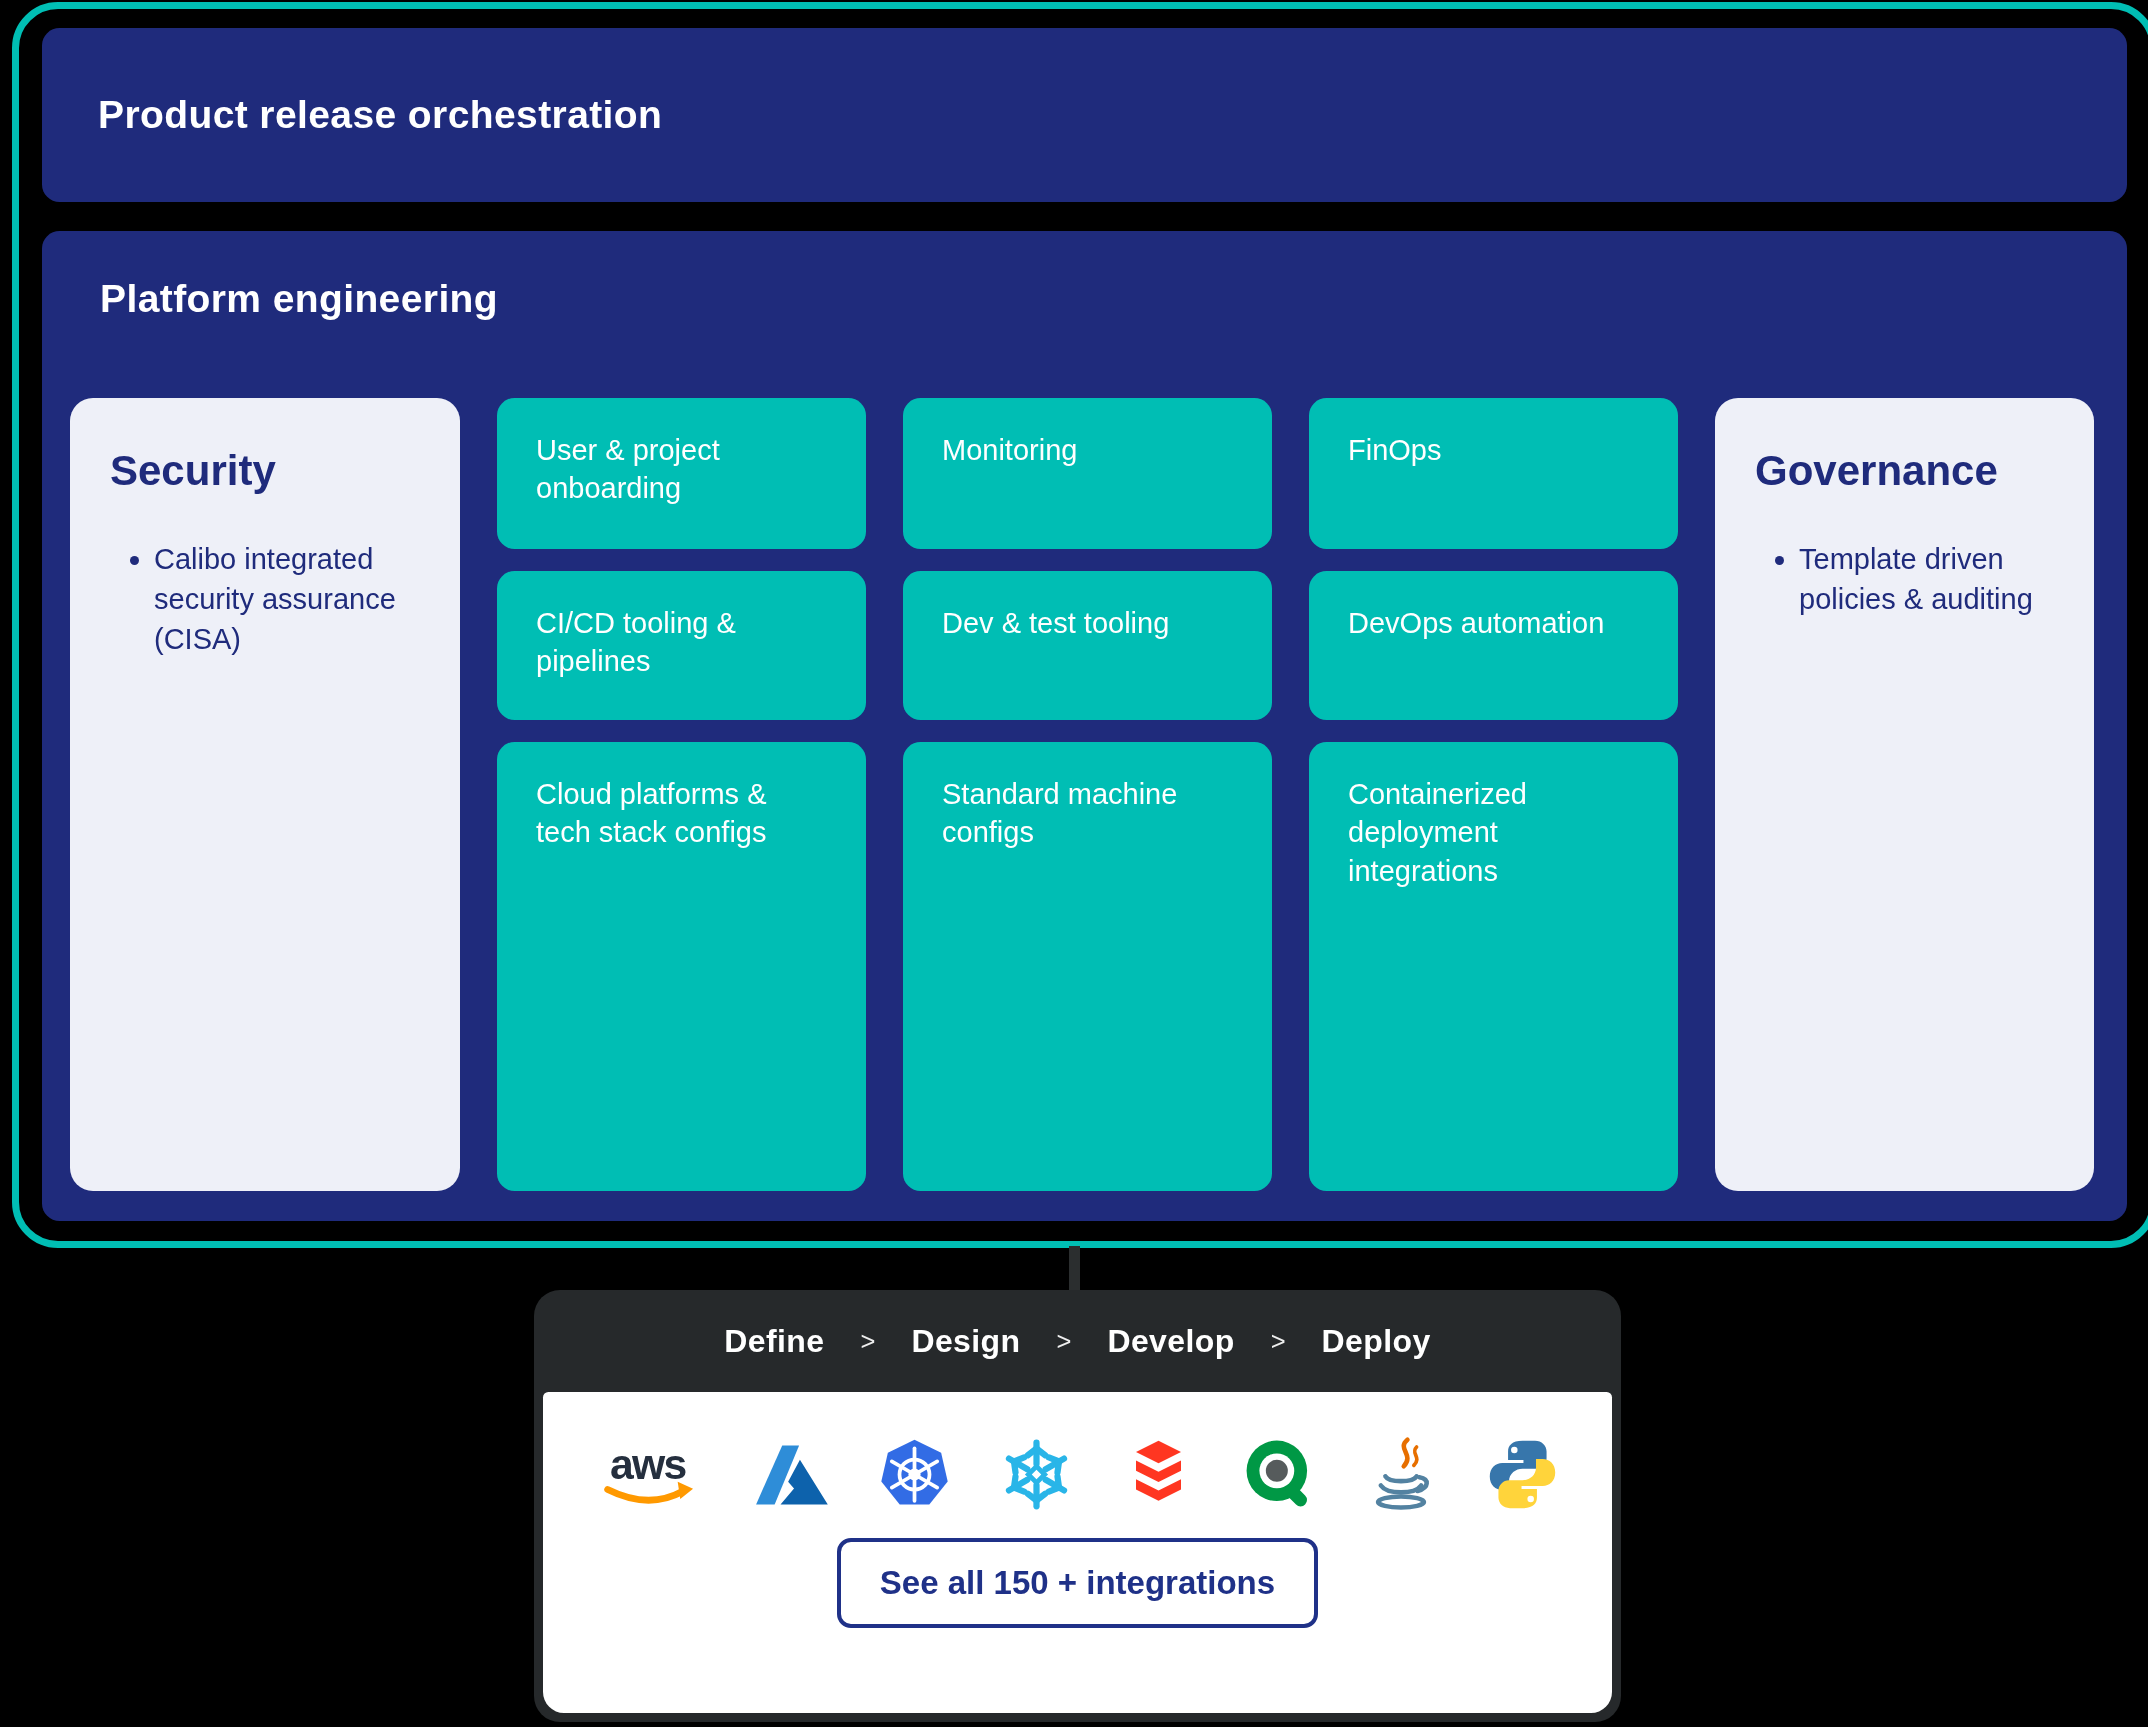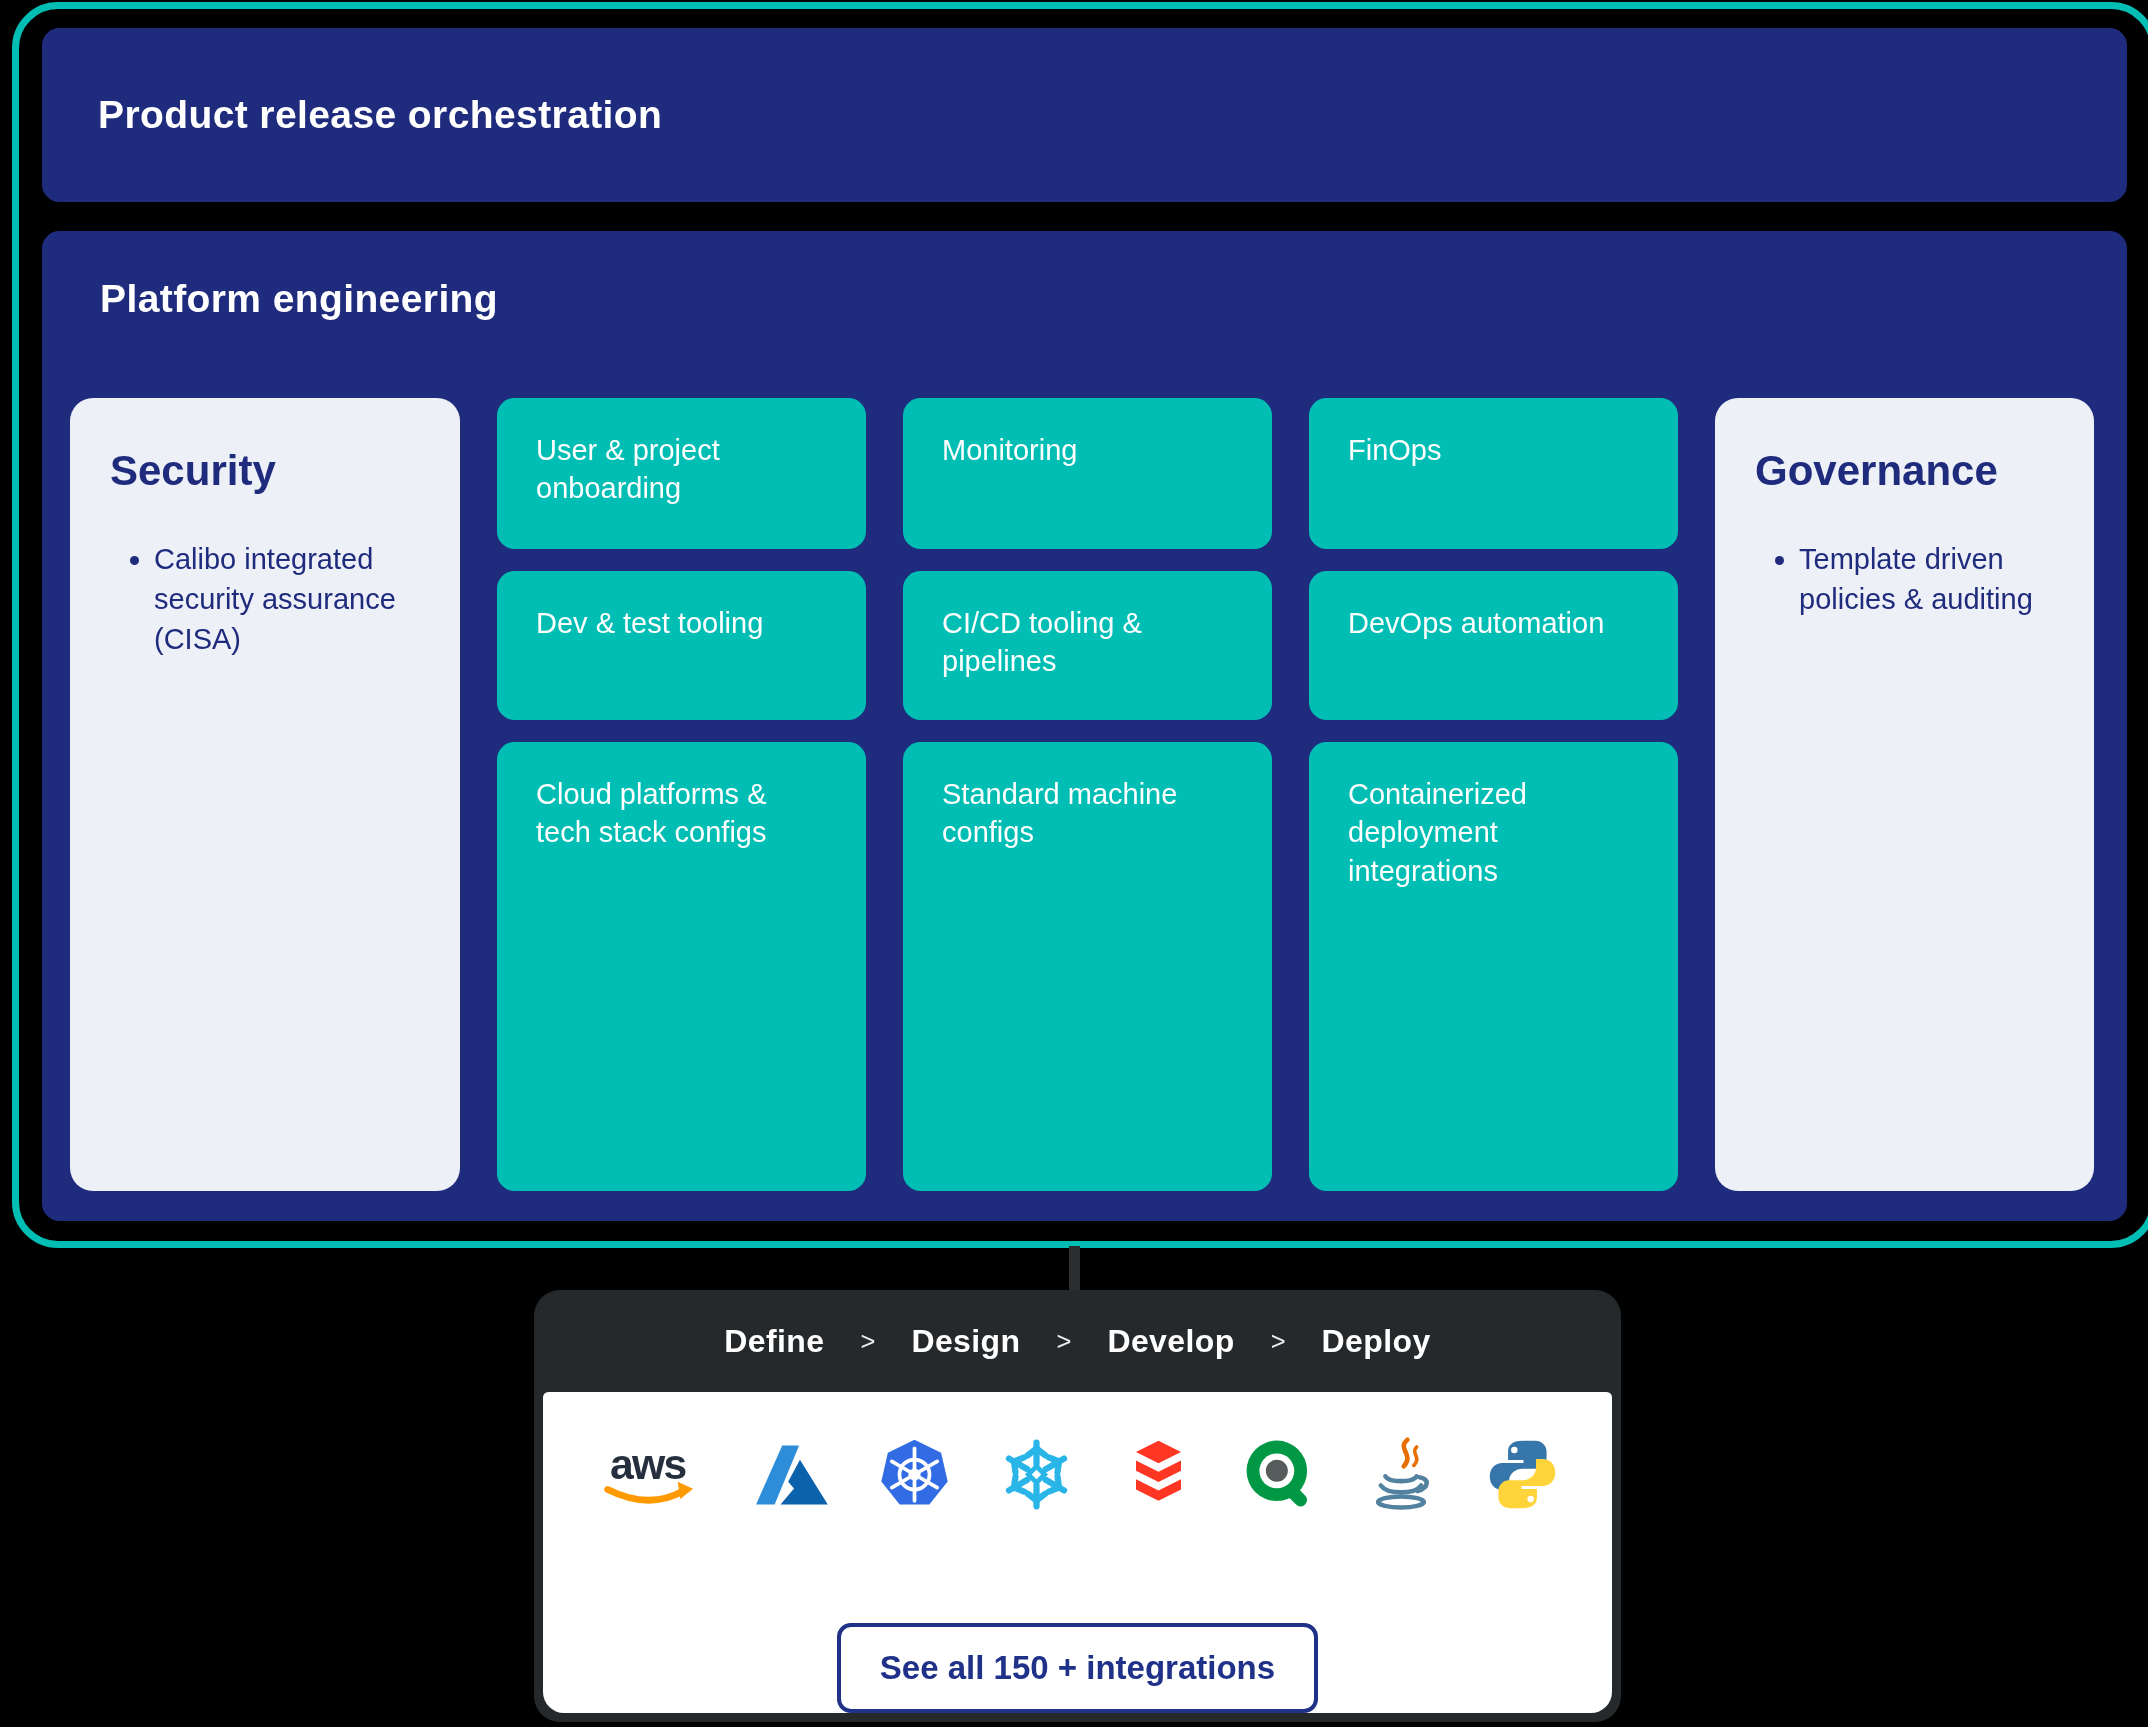--- a/index.html
+++ b/index.html
@@ -49,21 +49,21 @@
   .panel{
     position:absolute;left:534px;top:1290px;width:1087px;height:432px;
     background:#26292B;border-radius:26px;box-sizing:border-box;
     padding:0 8.8px 8.8px;display:flex;flex-direction:column;
   }
   .panel-header{height:102px;flex:0 0 auto;display:flex;align-items:center;justify-content:center;gap:36px;}
   .stage{color:#fff;font-size:32px;font-weight:700;letter-spacing:0.4px;}
   .sep{color:#fff;font-size:25.5px;font-weight:400;opacity:.92;}
   .panel-body{
     flex:1;background:#fff;border-radius:5.3px 5.3px 21px 21px;
-    padding:44px 51px 0;display:flex;flex-direction:column;box-sizing:border-box;justify-content:space-between;
+    padding:44px 51px 0;display:flex;flex-direction:column;box-sizing:border-box;
   }
   .logo-row{display:flex;justify-content:space-between;align-items:center;flex:0 0 auto;}
   .logo{display:flex;align-items:center;justify-content:center;}
   .see-all{
     margin:25px auto 0;width:481px;height:90px;flex:0 0 auto;
     background:#fff;border:4.4px solid #1F3188;border-radius:14px;
     display:flex;align-items:center;justify-content:center;
     color:#1F3188;font-size:33px;font-weight:700;cursor:pointer;box-sizing:border-box;
   }
 </style>
@@ -88,22 +88,22 @@
           <h3 class="side-title">Security</h3>
           <ul>
             <li>Calibo integrated security assurance (CISA)</li>
           </ul>
         </div>
 
         <div class="cap-grid">
           <div class="cap">User &amp; project onboarding</div>
           <div class="cap">Monitoring</div>
           <div class="cap">FinOps</div>
+          <div class="cap">CI/CD tooling &amp; pipelines</div>
           <div class="cap">Dev &amp; test tooling</div>
-          <div class="cap">CI/CD tooling &amp; pipelines</div>
           <div class="cap">DevOps automation</div>
           <div class="cap">Cloud platforms &amp; tech stack configs</div>
           <div class="cap">Standard machine configs</div>
           <div class="cap">Containerized deployment integrations</div>
         </div>
 
         <div class="side-card governance">
           <h3 class="side-title">Governance</h3>
           <ul>
             <li>Template driven policies &amp; auditing</li>

